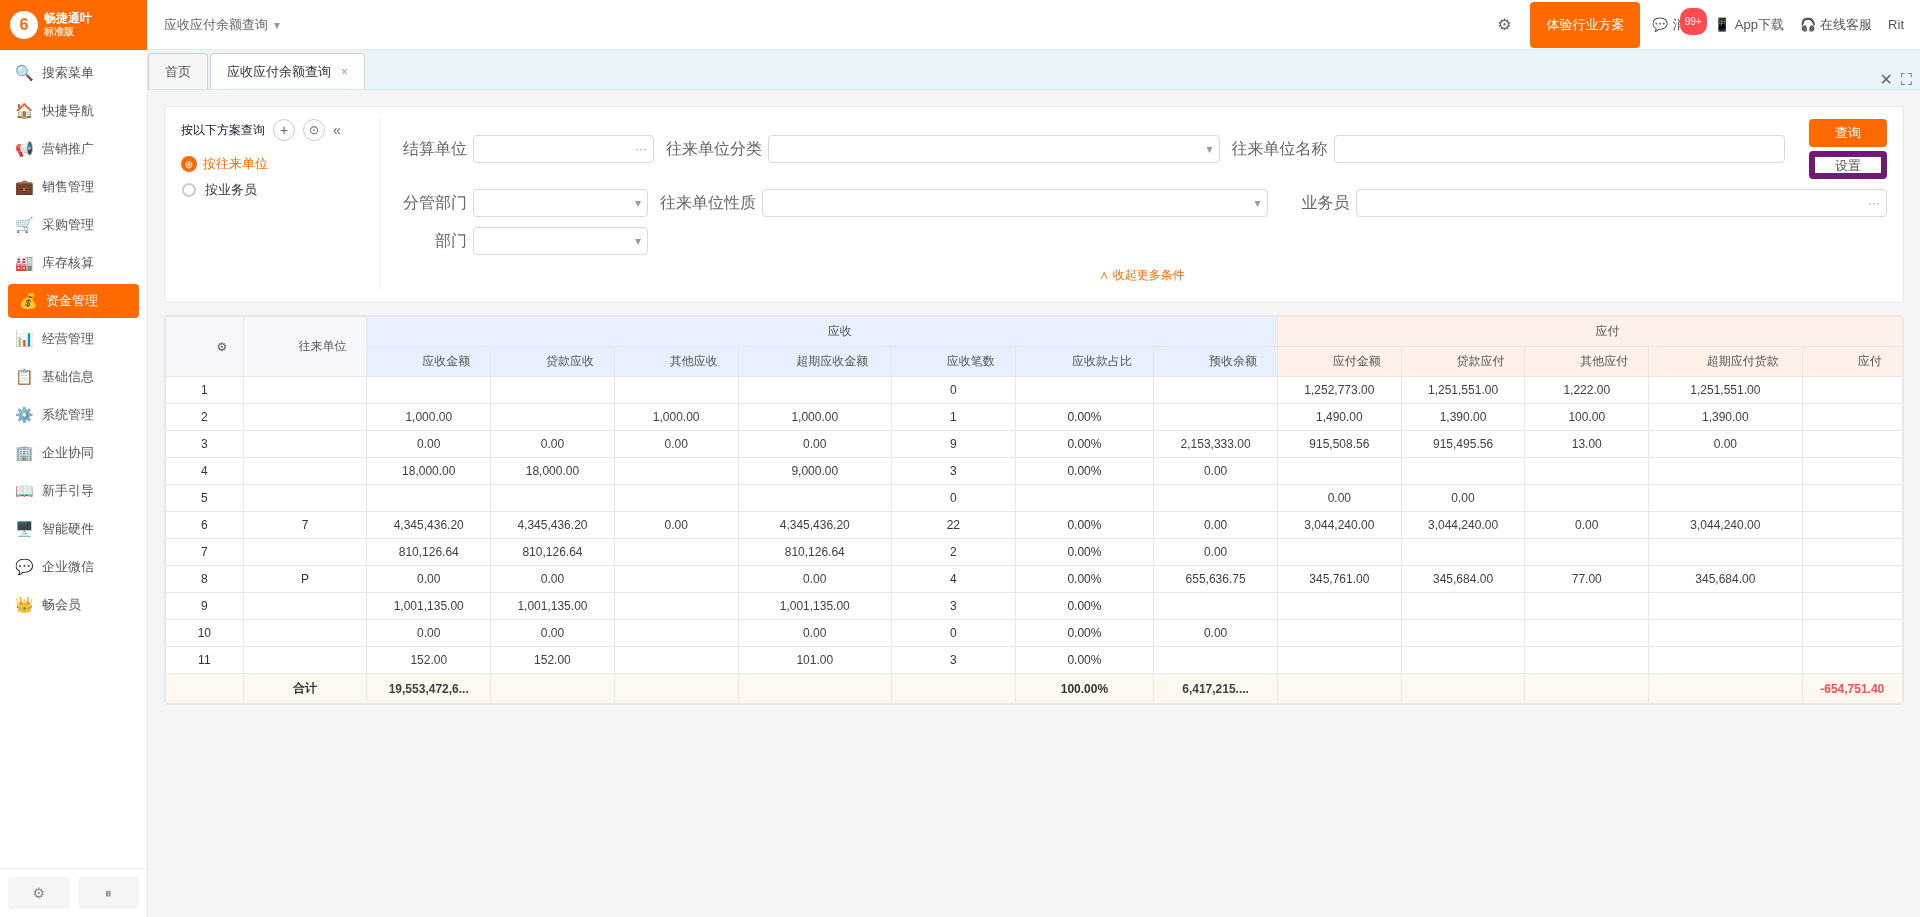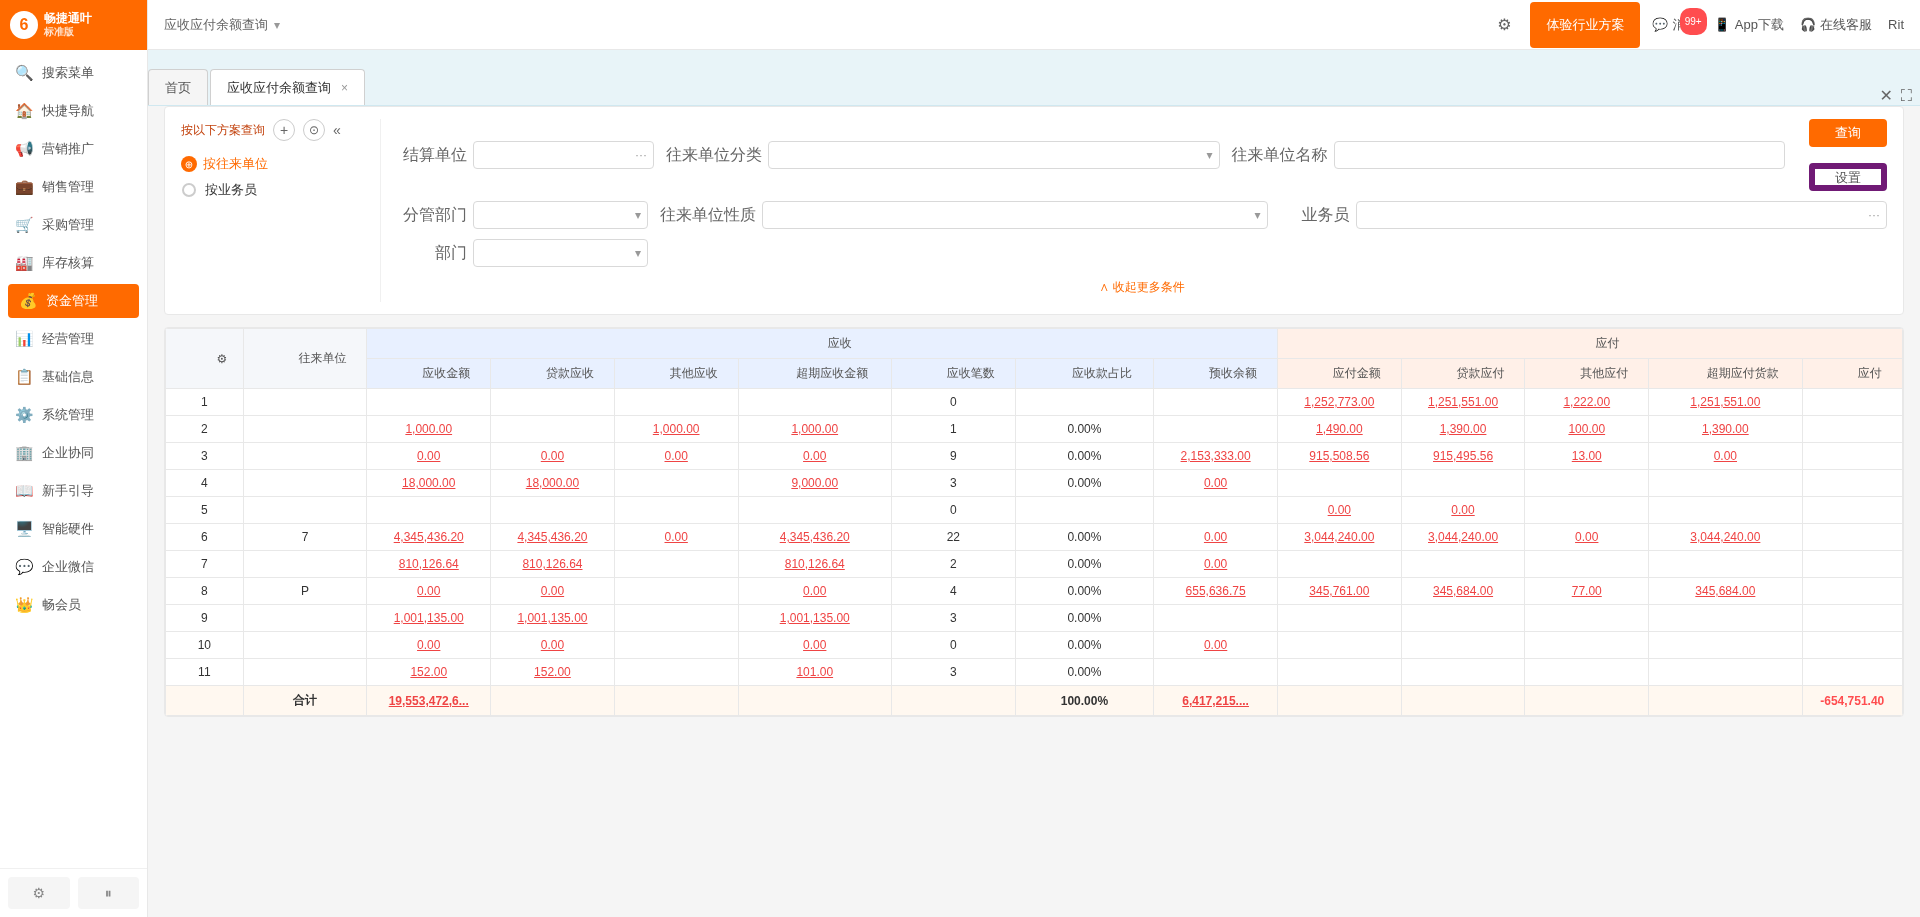--- a/index.html
+++ b/index.html
@@ -43,21 +43,21 @@
     }
     .header-right { display: flex; align-items: center; gap: 16px; }
     .header-msg { display: flex; align-items: center; gap: 4px; cursor: pointer; color: #555; font-size: 13px; position: relative; }
     .header-badge { background: #ff4d4f; color: #fff; border-radius: 10px; padding: 8px 5px; font-size: 10px; position: absolute; top: -8px; right: -8px; }
     .header-app { display: flex; align-items: center; gap: 4px; cursor: pointer; color: #555; font-size: 13px; }
     .header-service { display: flex; align-items: center; gap: 4px; cursor: pointer; color: #555; font-size: 13px; }
     .header-username { font-size: 13px; color: #555; }
 
     
     .tabbar {
-      position: fixed; left: 148px; top: 50px; right: 0; height: 56px;
+      position: fixed; left: 148px; top: 50px; right: 0; height: 40px;
       background: #e8f4f8; display: flex; align-items: flex-end; padding: 0 0 0 0;
       border-bottom: 1px solid #d0e8f0; z-index: 99;
     }
     .tab {
       height: 36px; padding: 0 16px; display: flex; align-items: center; gap: 6px;
       background: #fff; border: 1px solid #d0d0d0; border-bottom: none; cursor: pointer;
       font-size: 13px; color: #333; margin-right: 2px; border-radius: 4px 4px 0 0;
     }
     .tab.home { background: #f5f5f5; color: #555; }
     .tab.active { background: #fff; color: #333; font-weight: 500; }
@@ -77,50 +77,50 @@
     .page-title { font-size: 16px; font-weight: 600; color: #222; }
     .page-actions { display: flex; gap: 8px; }
     .page-action-btn { display: flex; align-items: center; gap: 4px; color: #ff6a00; font-size: 13px; cursor: pointer; background: none; border: none; }
 
     
     .search-area {
       background: #fff; border-radius: 4px; padding: 12px 16px; margin-bottom: 12px;
       border: 1px solid #e8e8e8;
     }
     .search-header { display: flex; align-items: center; gap: 8px; margin-bottom: 12px; }
-    .search-label { font-size: 12px; color: #c2410c; }
+    .search-label { font-size: 12px; color: #0f172a; }
     .search-add-btn { width: 22px; height: 22px; border: 1px solid #ccc; border-radius: 50%; display: flex; align-items: center; justify-content: center; cursor: pointer; color: #666; font-size: 14px; }
     .search-scheme-btn { width: 22px; height: 22px; border: 1px solid #ccc; border-radius: 50%; display: flex; align-items: center; justify-content: center; cursor: pointer; color: #666; font-size: 12px; }
     .search-collapse-btn { cursor: pointer; color: #666; font-size: 14px; }
 
     
     .scheme-options { display: flex; flex-direction: column; gap: 4px; margin-bottom: 8px; }
     .scheme-option { display: flex; align-items: center; gap: 6px; cursor: pointer; padding: 2px 0; }
     .scheme-radio { width: 14px; height: 14px; border-radius: 50%; border: 2px solid #ccc; display: flex; align-items: center; justify-content: center; }
     .scheme-radio-icon { width: 16px; height: 16px; border-radius: 50%; background: #ff6a00; display: flex; align-items: center; justify-content: center; }
     .scheme-radio-icon span { color: #fff; font-size: 10px; }
     .scheme-text { font-size: 13px; }
     .scheme-text.active { color: #ff6a00; }
     .filter-row { display: flex; align-items: center; gap: 12px; }
     .filter-label { font-size: 16px; color: #666; white-space: nowrap; min-width: 60px; text-align: right; }
     .collapse-more { text-align: center; padding: 6px 0; color: #ff6a00; font-size: 12px; cursor: pointer; }
 
     
-    .query-buttons { display: flex; flex-direction: column; gap: 16px; justify-content: flex-start; }
+    .query-buttons { display: flex; flex-direction: column; gap: 4px; justify-content: flex-start; }
     .query-btn { height: 28px; padding: 0 20px; border-radius: 4px; border: none; cursor: pointer; font-size: 13px; }
     .query-btn.primary { background: #ff6a00; color: #fff; }
     .query-btn.secondary { background: #fff; color: #555; border: 6px solid #701a75; }
 
     
     .table-container { background: #fff; border-radius: 4px; border: 1px solid #e8e8e8; overflow: auto; }
     .data-table { width: 100%; border-collapse: collapse; font-size: 12px; }
     .data-table th, .data-table td { border: 1px solid #e8e8e8; padding: 6px 8px; text-align: center; white-space: nowrap; }
     .data-table th { background: #f5f7fa; font-weight: 500; color: #555; padding-left: 43px; }
     .data-table td { color: #333; }
-    .data-table .number-cell { color: #ef4444; text-decoration: underline; cursor: pointer; }
+    .data-table .number-cell { color: #404040; cursor: pointer; }
     .table-header-group { background: #f0f5ff; }
     .table-footer { background: #fff8f0; font-weight: 600; }
     .table-footer td { background: #fff8f0 !important; }
 
     
     .search-main { display: flex; gap: 16px; }
     .search-left { width: 200px; border-right: 1px solid #f0f0f0; padding-right: 12px; }
     .search-right { flex: 1; }
     .filter-grid-item { display: flex; align-items: center; gap: 6px; }
     .filter-grid-item .filter-label { min-width: 70px; text-align: right; }

